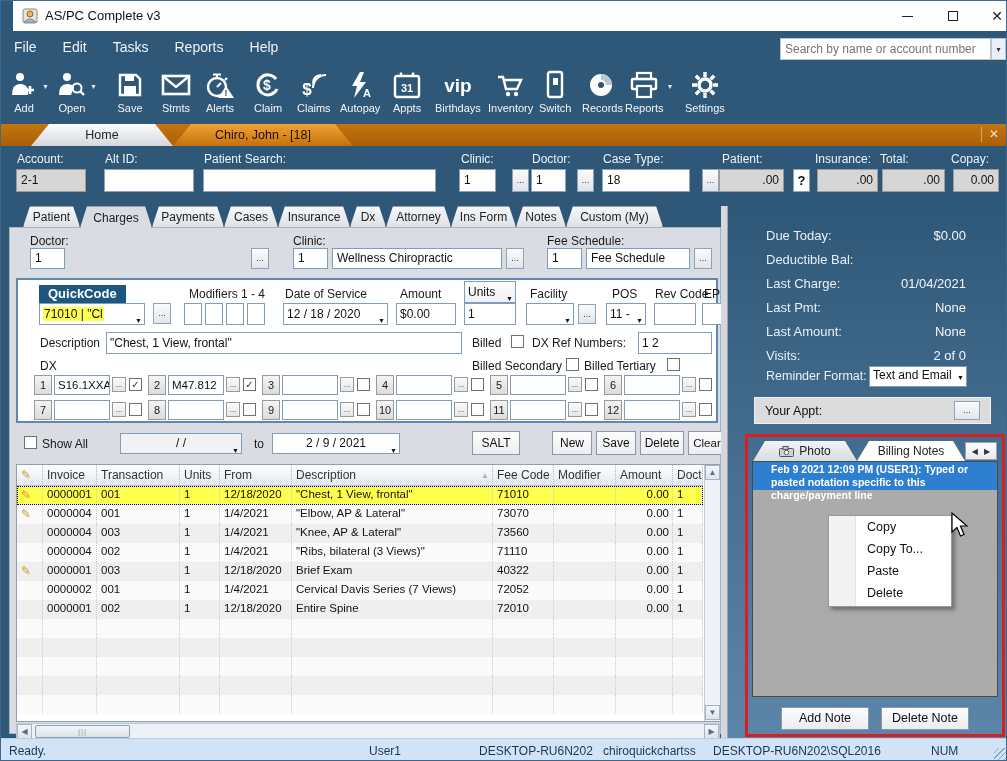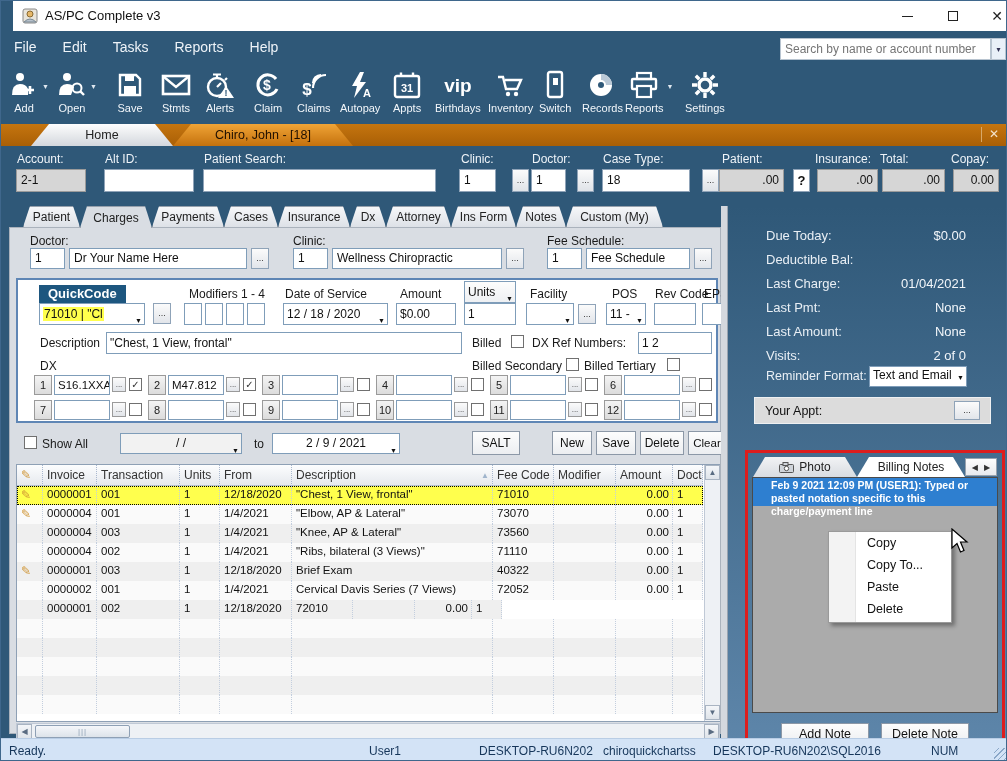--- a/index.html
+++ b/index.html
@@ -97,21 +97,21 @@
   
   #rightpanel { position:absolute; left:720px; top:205px; width:287px; height:532px; background:linear-gradient(#2f5878,#5d85a9); }
   #splitter { position:absolute; left:0; top:0; width:7px; height:532px; background:#d4d8de; border-right:1px solid #9aa4b0; }
   .sum-label { position:absolute; left:45px; color:#e9eff5; font-size:13px; white-space:nowrap; }
   .sum-value { position:absolute; right:42px; color:#f2f6fa; font-size:13px; text-align:right; white-space:nowrap; }
   #reminder-select { position:absolute; left:148px; top:160px; width:98px; height:21px; background:#fff; border:1px solid #7f9db9; font-size:12px; color:#111; padding:1px 3px; }
   #nextappt { position:absolute; left:33px; top:191px; width:237px; height:27px; background:#dcdcdc; border:1px solid #eef0f2; }
   #nextappt-btn { position:absolute; right:10px; top:3px; width:26px; height:19px; background:linear-gradient(#fbfbfb,#e2e5ea); border:1px solid #8fa3b8; font-size:9px; color:#333; text-align:center; line-height:17px; }
 
   
-  #redbox { position:absolute; left:24px; top:244px; width:260px; height:303px; border:3px solid #dd1d1e; }
+  #redbox { position:absolute; left:24px; top:228px; width:260px; height:303px; border:3px solid #dd1d1e; }
   .note-tab { position:absolute; top:4px; height:20px; font-size:12px; color:#222; display:flex; align-items:center; justify-content:center; gap:5px;
               clip-path:polygon(12px 0, calc(100% - 12px) 0, 100% 100%, 0 100%); }
   #tab-photo { left:5px; width:104px; background:linear-gradient(#f2f3f5,#d8dce1); }
   #tab-billing { left:109px; width:108px; background:#fff; }
   #note-arrows { position:absolute; right:5px; top:5px; width:32px; height:18px; background:linear-gradient(#fdfdfd,#e8eaee); border:1px solid #98a2ae; font-size:8px; color:#333; display:flex; align-items:center; justify-content:center; gap:6px; }
   #notes-body { position:absolute; left:4px; top:24px; width:246px; height:236px; background:#ababab; border:1px solid #4a4a4a; }
   #note-item { position:absolute; left:0; top:0; width:244px; height:28px; background:#2e7fd0; color:#fff; font-size:10.5px; font-weight:bold; line-height:13px; padding:1px 18px; }
   #ctxmenu { position:absolute; left:75px; top:53px; width:124px; height:92px; background:#fff; border:1px solid #9a9a9a; box-shadow:3px 3px 4px rgba(0,0,0,.35); z-index:5; }
   #ctxmenu .gutter { position:absolute; left:0; top:0; width:27px; height:100%; background:#f3f3f3; border-right:1px solid #e4e4e4; }
   .ctx-item { position:relative; height:22px; font-size:12.5px; color:#111; padding:4px 0 0 38px; }
@@ -348,21 +348,20 @@
       <div class="sec-tab" style="left: 349px; width: 36px;">Dx</div>
       <div class="sec-tab" style="left: 385px; width: 65px;">Attorney</div>
       <div class="sec-tab" style="left: 450px; width: 65px;">Ins Form</div>
       <div class="sec-tab" style="left: 515px; width: 50px;">Notes</div>
       <div class="sec-tab" style="left: 565px; width: 97px;">Custom (My)</div>
     </div>
 
   <div id="page">
     <span class="pg-label" style="left:20px;top:6px">Doctor:</span>
     <div class="pg-field" style="left:20px;top:20px;width:35px">1</div>
-    <div class="pg-field" style="left:59px;top:20px;width:178px">Dr Your Name Here</div>
     <div class="pg-dots" style="left:241px;top:20px">...</div>
     <span class="pg-label" style="left:283px;top:6px">Clinic:</span>
     <div class="pg-field" style="left:283px;top:20px;width:35px">1</div>
     <div class="pg-field" style="left:322px;top:20px;width:170px">Wellness Chiropractic</div>
     <div class="pg-dots" style="left:496px;top:20px">...</div>
     <span class="pg-label" style="left:537px;top:6px">Fee Schedule:</span>
     <div class="pg-field" style="left:537px;top:20px;width:35px">1</div>
     <div class="pg-field" style="left:576px;top:20px;width:104px">Fee Schedule</div>
     <div class="pg-dots" style="left:684px;top:20px">...</div>
 
@@ -581,20 +580,21 @@
             <div class="gr-cell" style="width: 62px;"></div>
             <div class="gr-cell gr-amount" style="width: 57px;">0.00</div>
             <div class="gr-cell" style="width: 30px;">1</div>
           </div>
           <div class="grid-row" style="top: 135px; background: rgb(239, 239, 239);">
             <div class="gr-cell" style="width: 26px;"></div>
             <div class="gr-cell" style="width: 54px;">0000001</div>
             <div class="gr-cell" style="width: 83px;">002</div>
             <div class="gr-cell" style="width: 40px;">1</div>
             <div class="gr-cell" style="width: 72px;">12/18/2020</div>
+            <div class="gr-cell" style="width: 201px;">Entire Spine</div>
             <div class="gr-cell" style="width: 61px;">72010</div>
             <div class="gr-cell" style="width: 62px;"></div>
             <div class="gr-cell gr-amount" style="width: 57px;">0.00</div>
             <div class="gr-cell" style="width: 30px;">1</div>
           </div>
           <div class="grid-row" style="top: 154px; background: rgb(250, 250, 250);">
             <div class="gr-cell" style="width: 26px;"></div>
             <div class="gr-cell" style="width: 54px;"></div>
             <div class="gr-cell" style="width: 83px;"></div>
             <div class="gr-cell" style="width: 40px;"></div>

